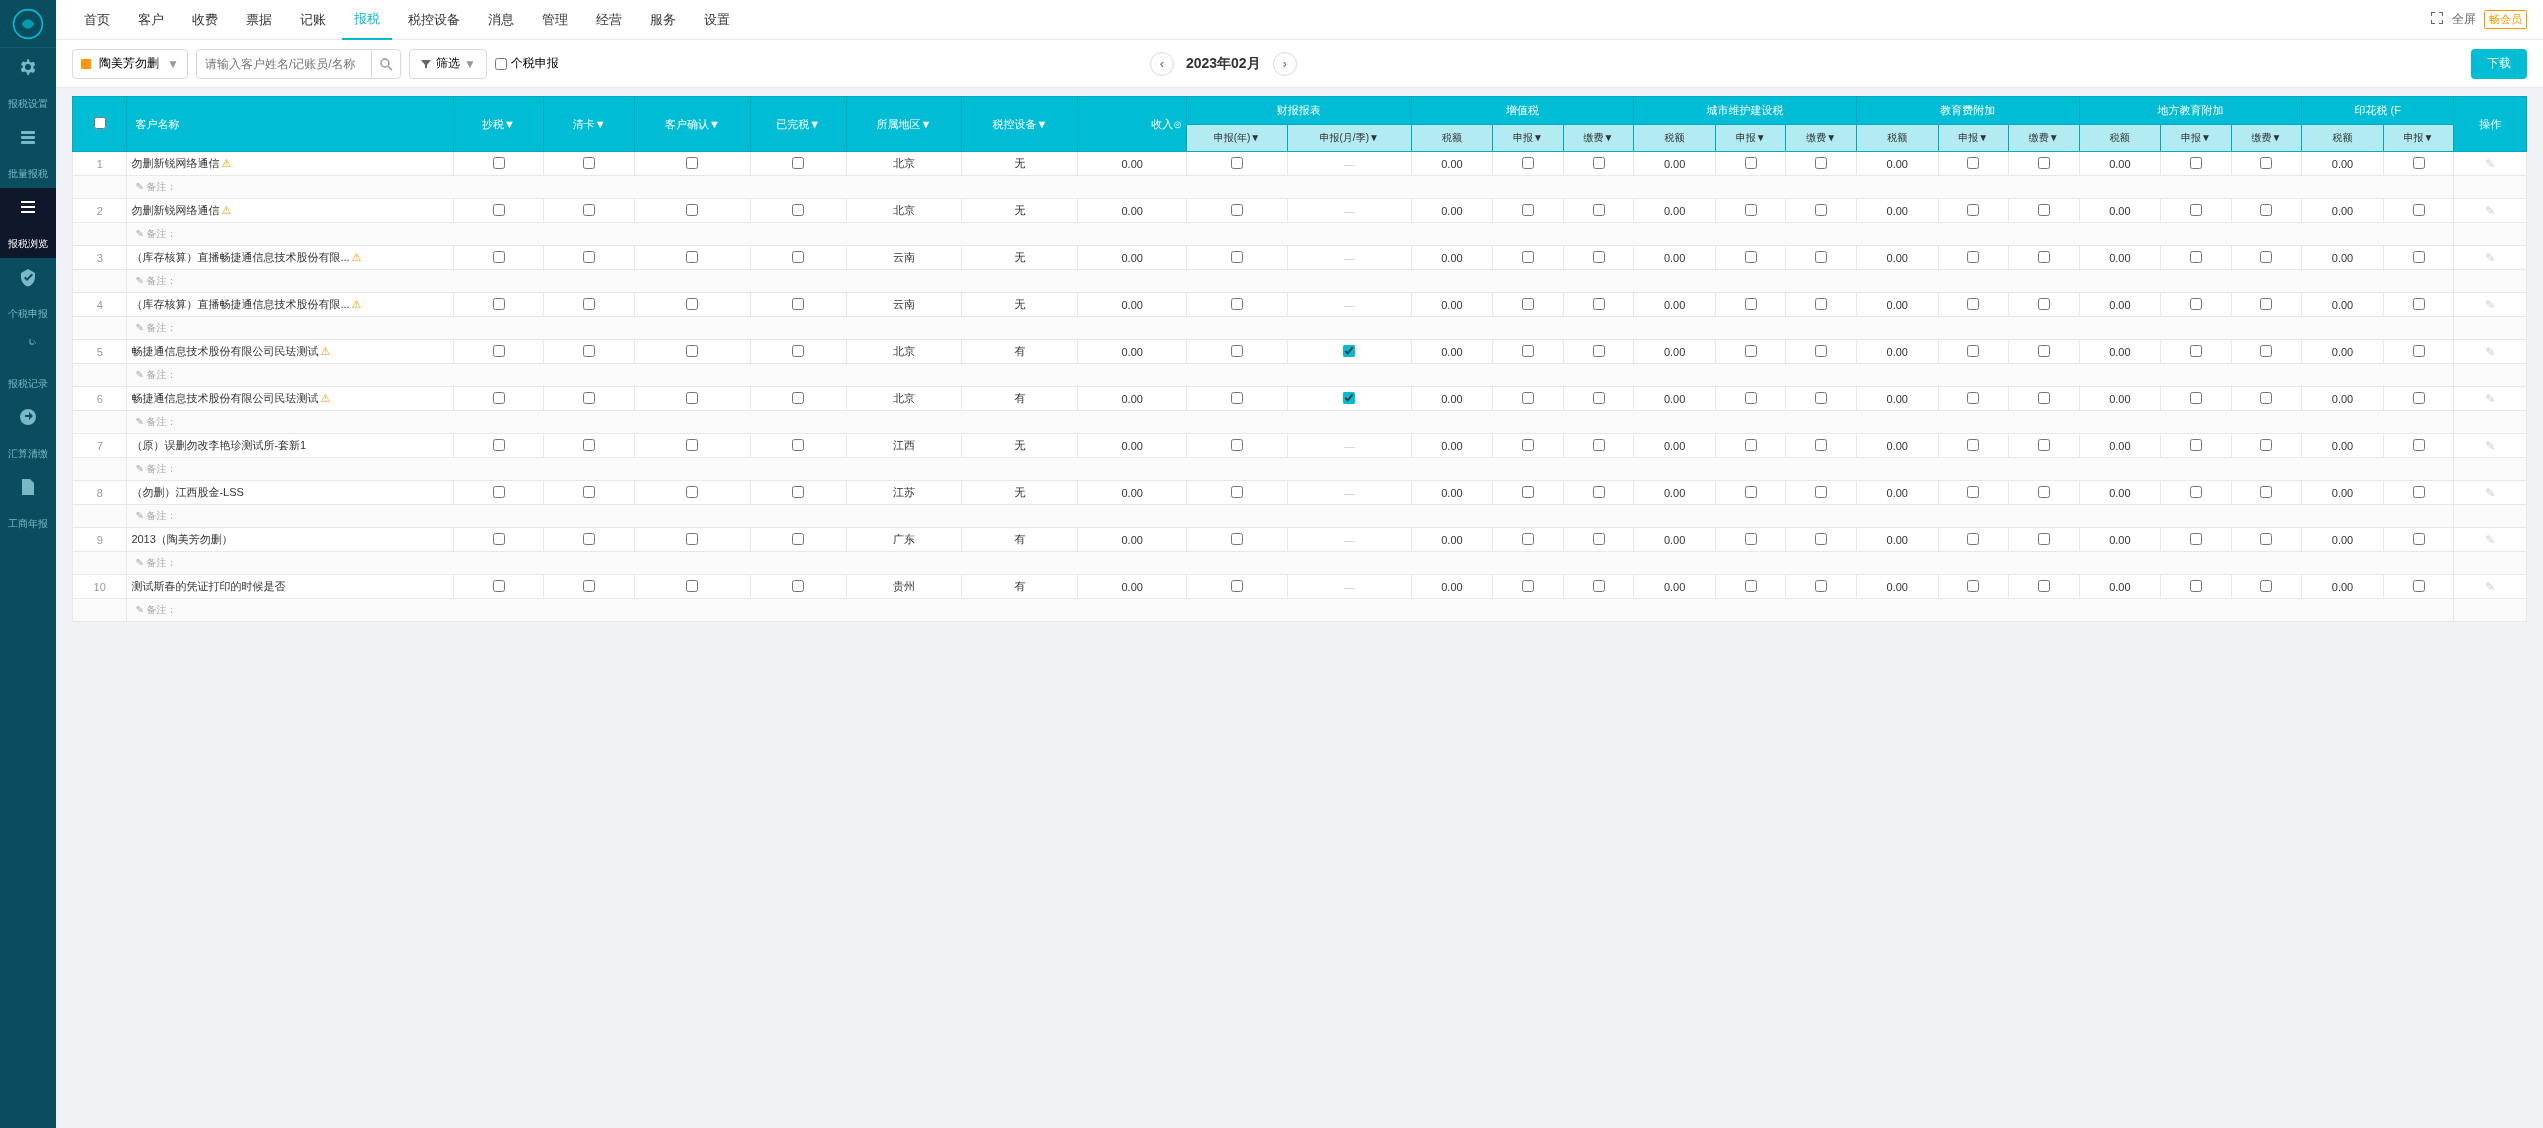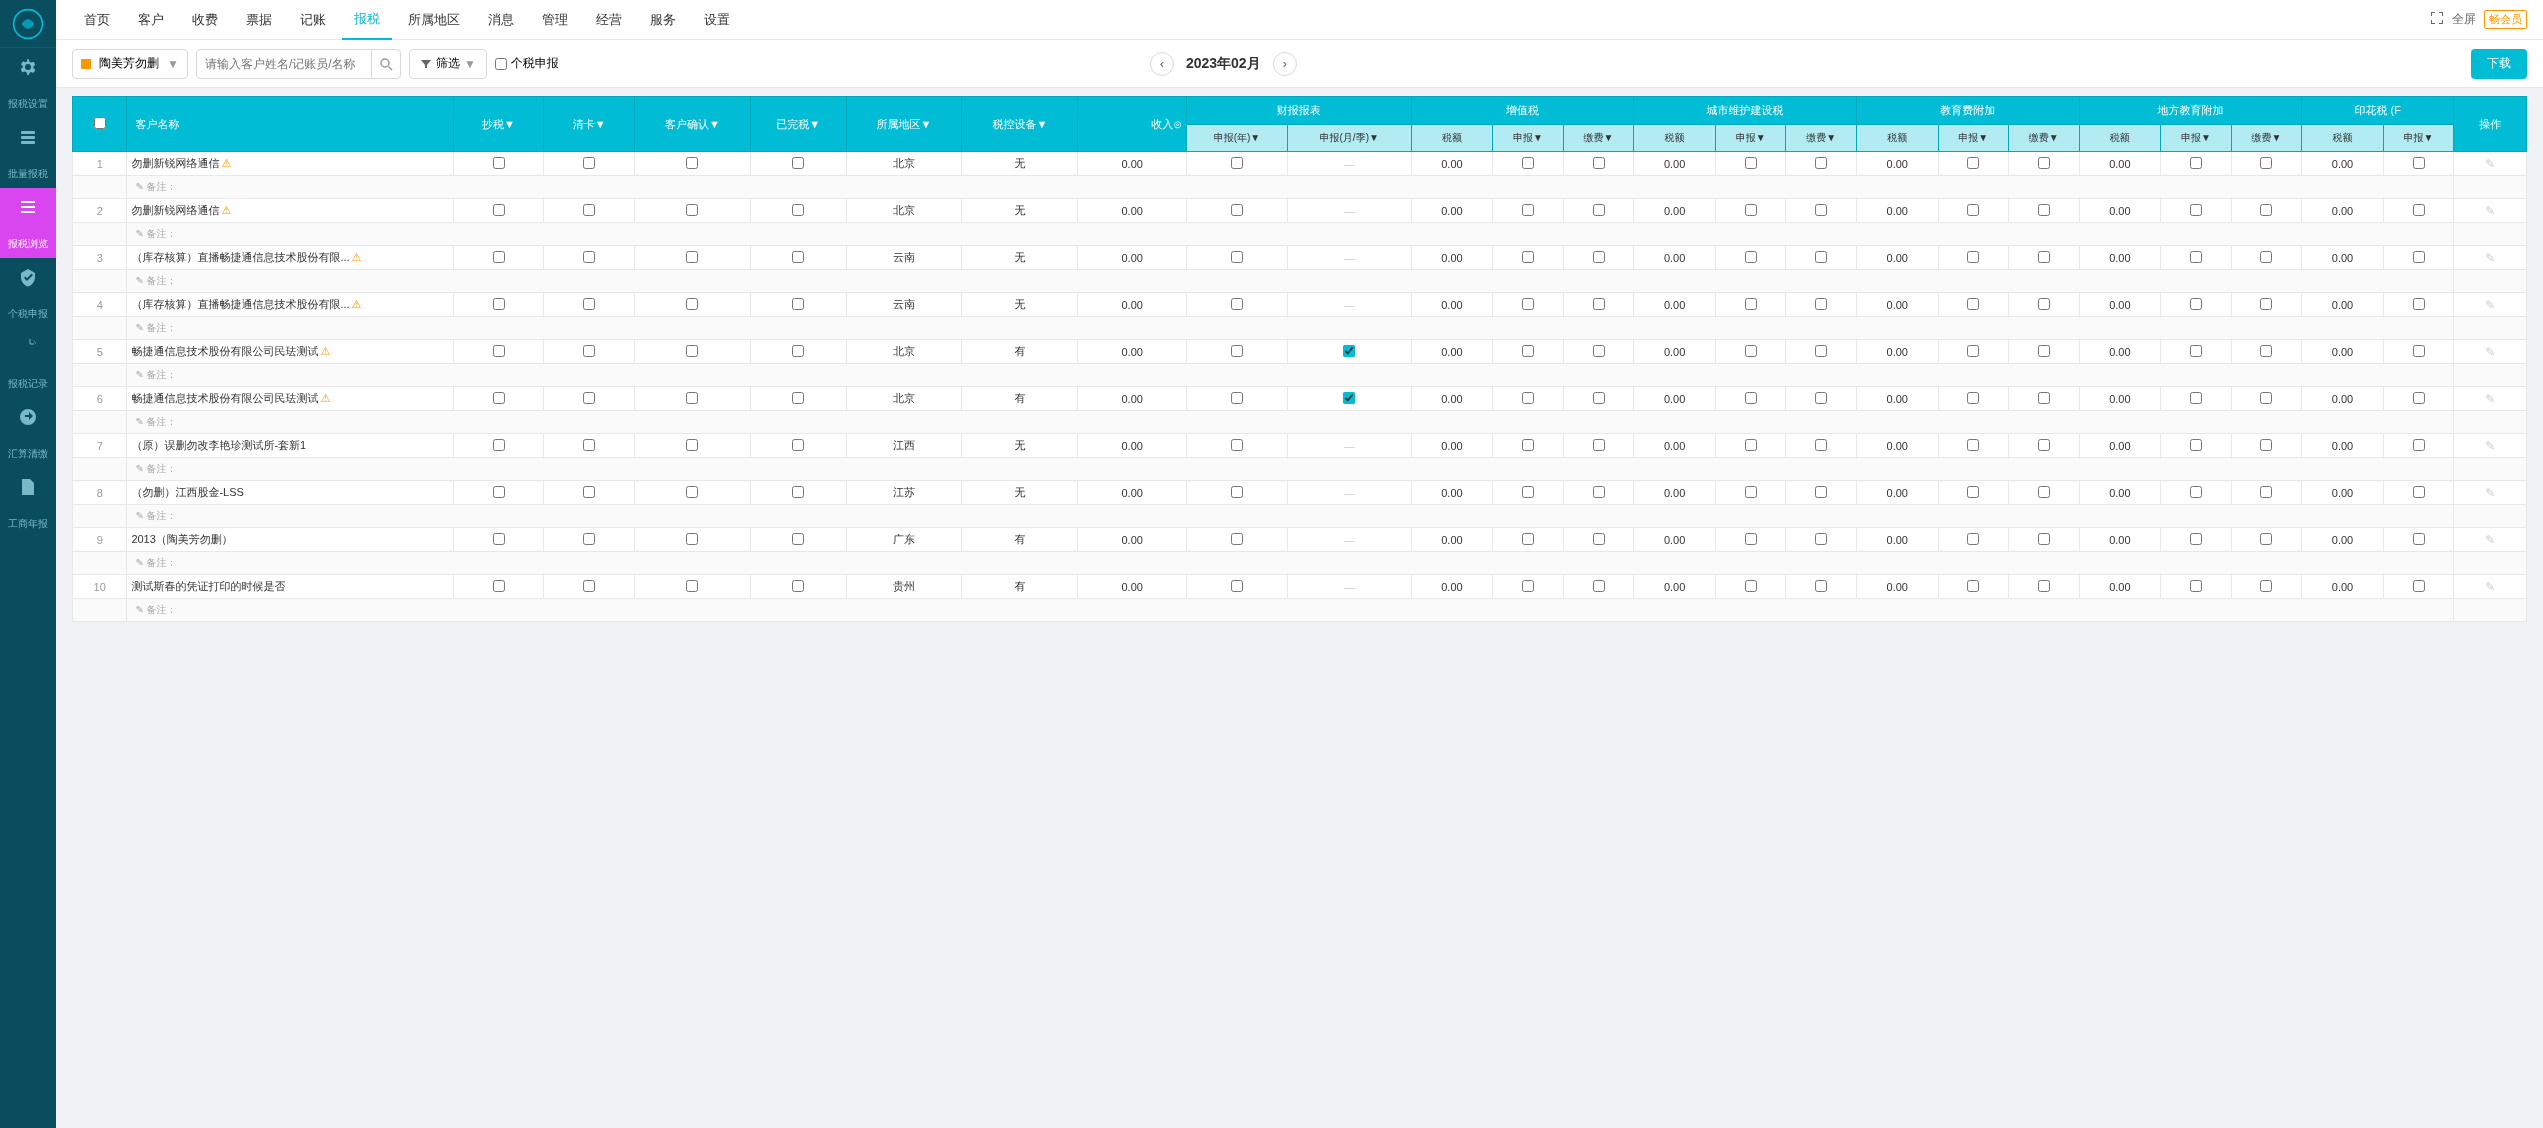--- a/index.html
+++ b/index.html
@@ -3,21 +3,21 @@
   <meta charset="utf-8">
   <style>
     * { box-sizing: border-box; margin: 0; padding: 0; }
     body { font-family: "Microsoft YaHei", "PingFang SC", sans-serif; font-size: 12px; background: #f0f2f5; display: flex; height: 100vh; overflow: hidden; }
 
     
     .sidebar { width: 56px; background: #0a4d5e; display: flex; flex-direction: column; align-items: center; padding-top: 0; flex-shrink: 0; }
     .sidebar-logo { width: 56px; height: 48px; background: #0a4d5e; display: flex; align-items: center; justify-content: center; border-bottom: 1px solid #0d5f74; }
     .sidebar-logo svg { width: 32px; height: 32px; }
     .sidebar-item { width: 56px; padding: 8px 4px; display: flex; flex-direction: column; align-items: center; cursor: pointer; color: #7ab8c8; font-size: 10px; gap: 20px; }
-    .sidebar-item.active { background: #d946ef; color: #fff; }
+    .sidebar-item.active { background: #0f172a; color: #fff; }
     .sidebar-item .icon { width: 22px; height: 22px; display: flex; align-items: center; justify-content: center; }
     .sidebar-item .label { text-align: center; line-height: 1.2; }
 
     
     .main { flex: 1; display: flex; flex-direction: column; overflow: hidden; }
     .topnav { height: 40px; background: #fff; display: flex; align-items: center; padding: 0 16px; border-bottom: 1px solid #e8e8e8; gap: 4px; flex-shrink: 0; }
     .topnav-item { padding: 0 12px; height: 40px; display: flex; align-items: center; cursor: pointer; font-size: 13px; color: #333; }
     .topnav-item.active { color: #00bcd4; border-bottom: 2px solid #00bcd4; }
     .topnav-right { margin-left: auto; display: flex; align-items: center; gap: 8px; font-size: 12px; color: #666; }
     .topnav-right span { cursor: pointer; }
@@ -124,21 +124,21 @@
 
 <div class="main">
 
   <div class="topnav">
     <div class="topnav-item">首页</div>
     <div class="topnav-item">客户</div>
     <div class="topnav-item">收费</div>
     <div class="topnav-item">票据</div>
     <div class="topnav-item">记账</div>
     <div class="topnav-item active">报税</div>
-    <div class="topnav-item">所属地区</div>
+    <div class="topnav-item">税控设备</div>
     <div class="topnav-item">消息</div>
     <div class="topnav-item">管理</div>
     <div class="topnav-item">经营</div>
     <div class="topnav-item">服务</div>
     <div class="topnav-item">设置</div>
     <div class="topnav-right">
       <span>
         <svg width="14" height="14" viewBox="0 0 14 14" fill="#666">
             <path d="M1 1h4V2H2v3H1V1zm8 0h4v4h-1V2H9V1zM1 9h1v3h3v1H1V9zm11 3H9v1h4V9h-1v3z"></path>
           </svg>

